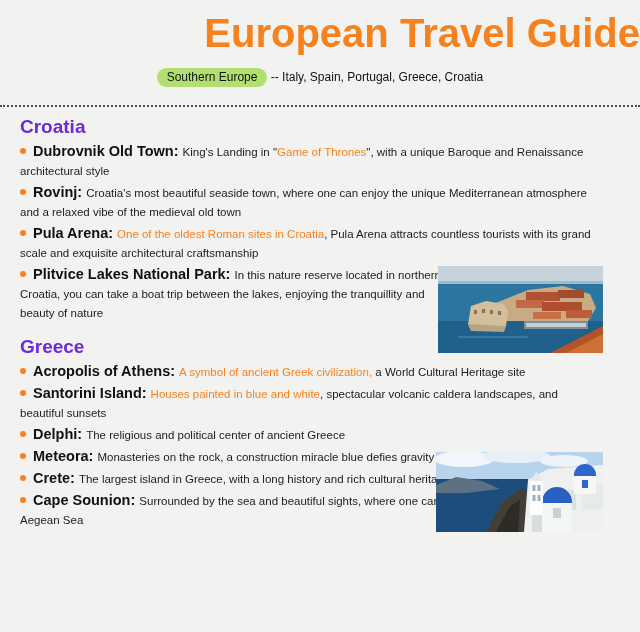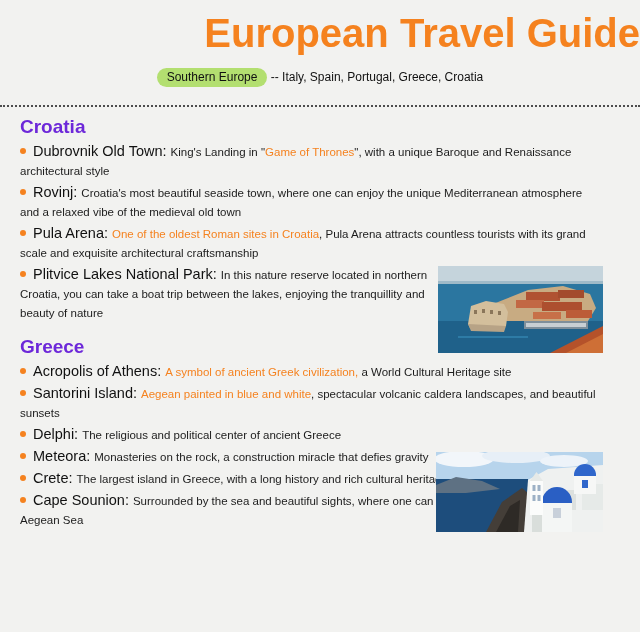--- a/index.html
+++ b/index.html
@@ -60,21 +60,21 @@
   .bullet {
     display: inline-block;
     width: 6px; height: 6px;
     border-radius: 50%;
     background: #F5821F;
     margin-right: 7px;
     vertical-align: 2px;
   }
   .term {
     font-size: 14.5px;
-    font-weight: normal;
+    font-weight: bold;
     color: #111;
     margin-right: 4px;
   }
   .accent { color: #F5821F; }
   .photo {
     position: absolute;
     z-index: 2;
     line-height: 0;
   }
   .photo-dubrovnik { top: 150px; right: -3px; }
@@ -133,25 +133,25 @@
       <polygon points="112,87 165,60 165,87" fill="#b5522a"></polygon>
       <polygon points="128,87 165,68 165,87" fill="#ce6f36"></polygon>
     </svg>
   </figure>
 
   <section class="section">
     <h2 class="sec-heading">Greece</h2>
     <div class="sec-items">
   <p class="item"><span class="bullet"></span><span class="term">Acropolis of Athens:</span><span><span class="accent">A symbol of ancient Greek civilization,</span><span> a World Cultural Heritage site</span></span></p>
 
-  <p class="item"><span class="bullet"></span><span class="term">Santorini Island:</span><span><span class="accent">Aegean painted in blue and white</span><span>, spectacular volcanic caldera landscapes, and beautiful sunsets</span></span></p>
+  <p class="item"><span class="bullet"></span><span class="term">Santorini Island:</span><span><span class="accent">Houses painted in blue and white</span><span>, spectacular volcanic caldera landscapes, and beautiful sunsets</span></span></p>
 
   <p class="item"><span class="bullet"></span><span class="term">Delphi:</span><span><span>The religious and political center of ancient Greece</span></span></p>
 
-  <p class="item"><span class="bullet"></span><span class="term">Meteora:</span><span><span>Monasteries on the rock, a construction miracle that defies gravity</span></span></p>
+  <p class="item"><span class="bullet"></span><span class="term">Meteora:</span><span><span>Monasteries on the rock, a construction miracle blue defies gravity</span></span></p>
 
   <p class="item"><span class="bullet"></span><span class="term">Crete:</span><span><span>The largest island in Greece, with a long history and rich cultural heritage</span></span></p>
 
   <p class="item"><span class="bullet"></span><span class="term">Cape Sounion:</span><span><span>Surrounded by the sea and beautiful sights, where one can enjoy the sunset over the Aegean Sea</span></span></p>
 </div>
   </section>
 
   <figure class="photo photo-santorini" style="margin:0">
     <svg width="167" height="80" viewBox="0 0 167 80">
       <rect width="167" height="80" fill="#b7d4ec"></rect>

